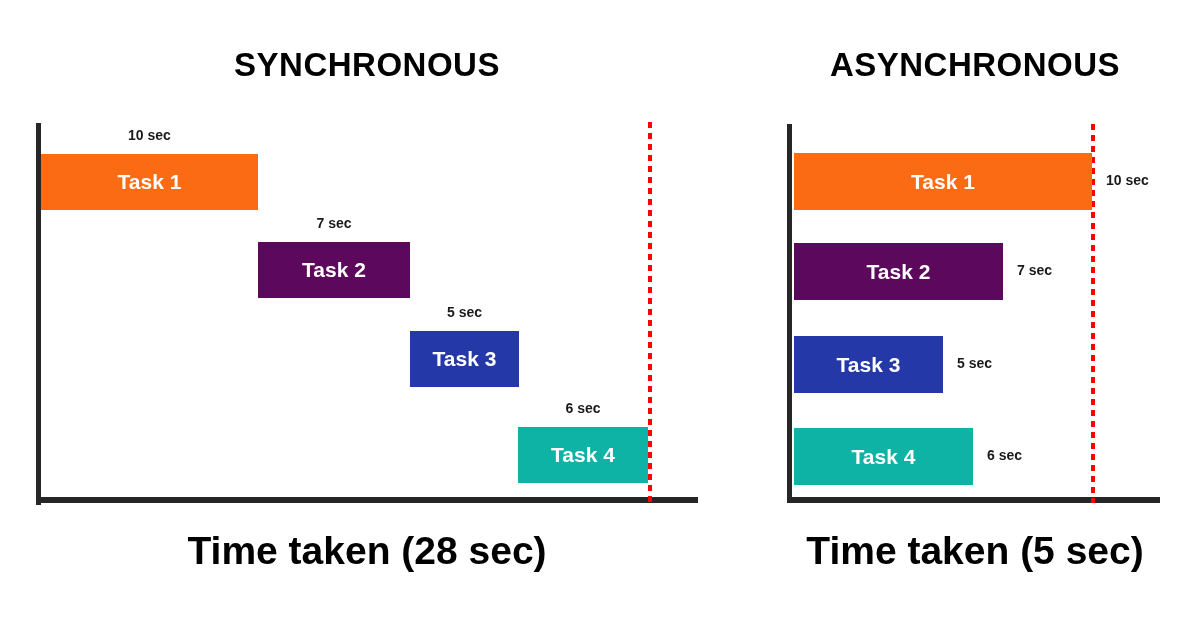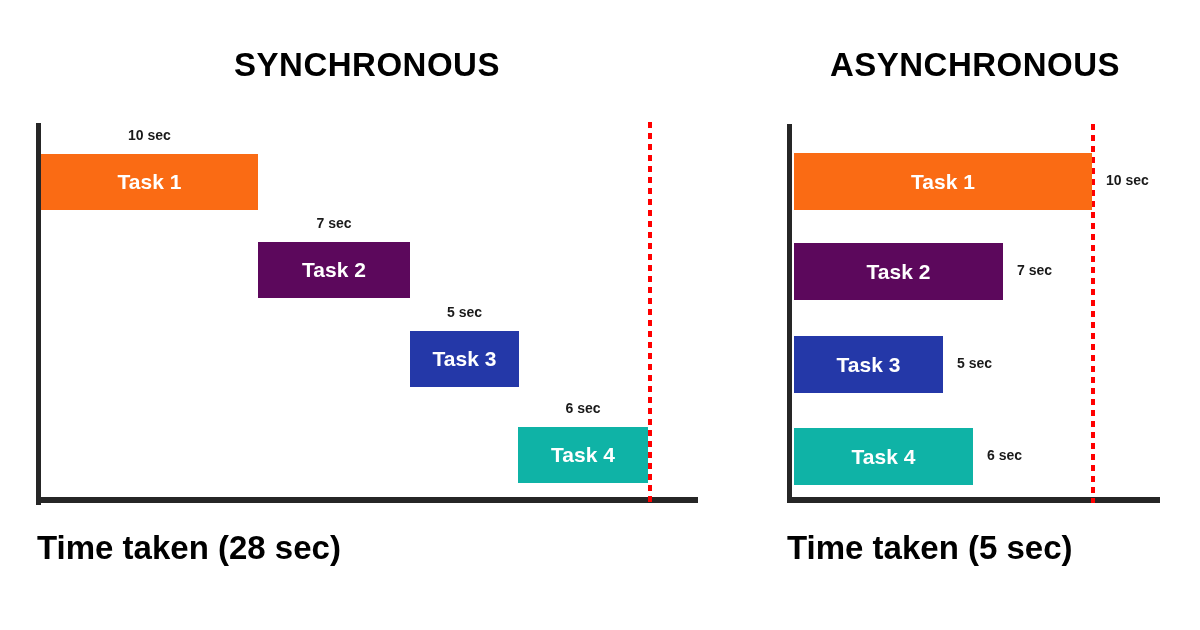--- a/index.html
+++ b/index.html
@@ -5,21 +5,21 @@
   html,body{margin:0;padding:0;background:#ffffff;}
   #stage{
     position:relative;width:1186px;height:630px;background:#ffffff;overflow:hidden;
     font-family:"Liberation Sans","DejaVu Sans",sans-serif;
   }
   .chart-title{
     position:absolute;text-align:center;font-size:33px;font-weight:600;color:#000000;
     letter-spacing:0.5px;white-space:nowrap;
   }
   .chart-caption{
-    position:absolute;font-size:33px;font-weight:600;color:#000000;
+    position:absolute;text-align:center;font-size:39px;font-weight:600;color:#000000;
     white-space:nowrap;
   }
   .y-axis{position:absolute;width:5px;background:#262626;}
   .x-axis{position:absolute;height:6px;background:#262626;}
   .task-bar{
     position:absolute;display:flex;align-items:center;justify-content:center;
   }
   .task-bar .bar-text{
     color:#ffffff;font-size:21px;font-weight:700;white-space:nowrap;
   }

